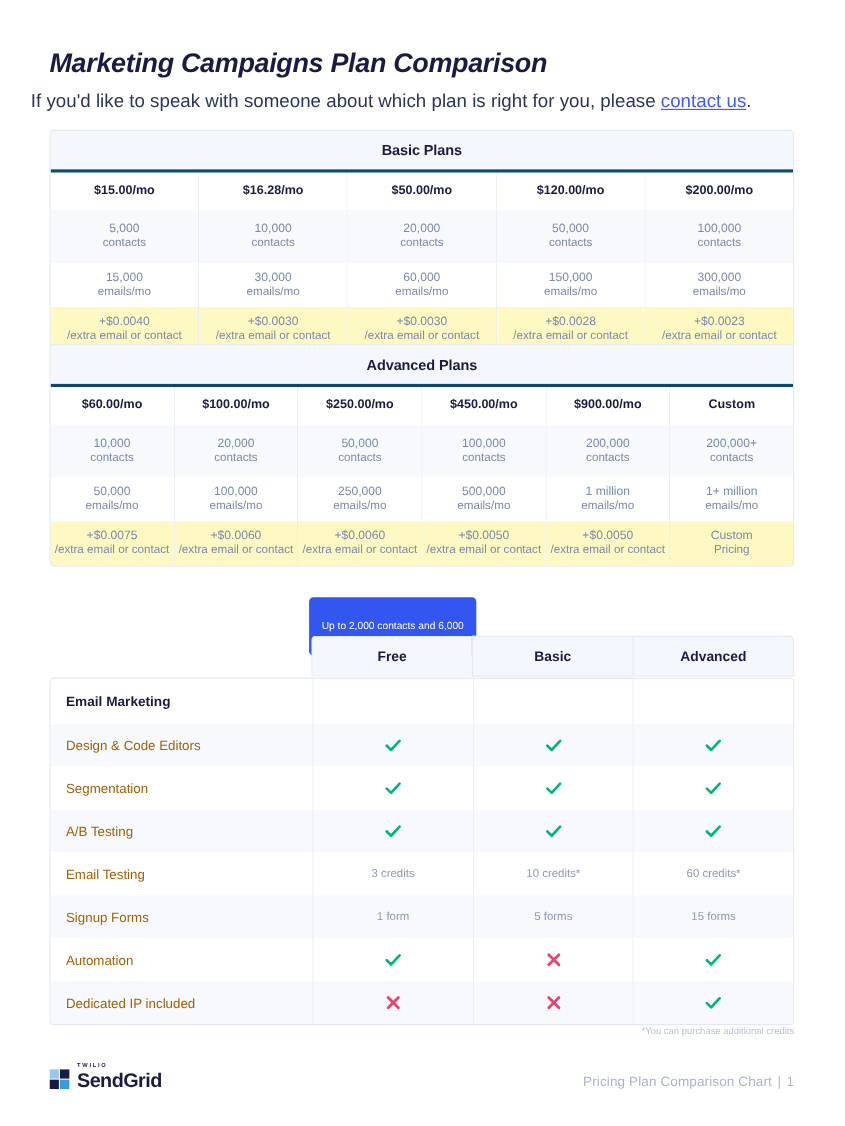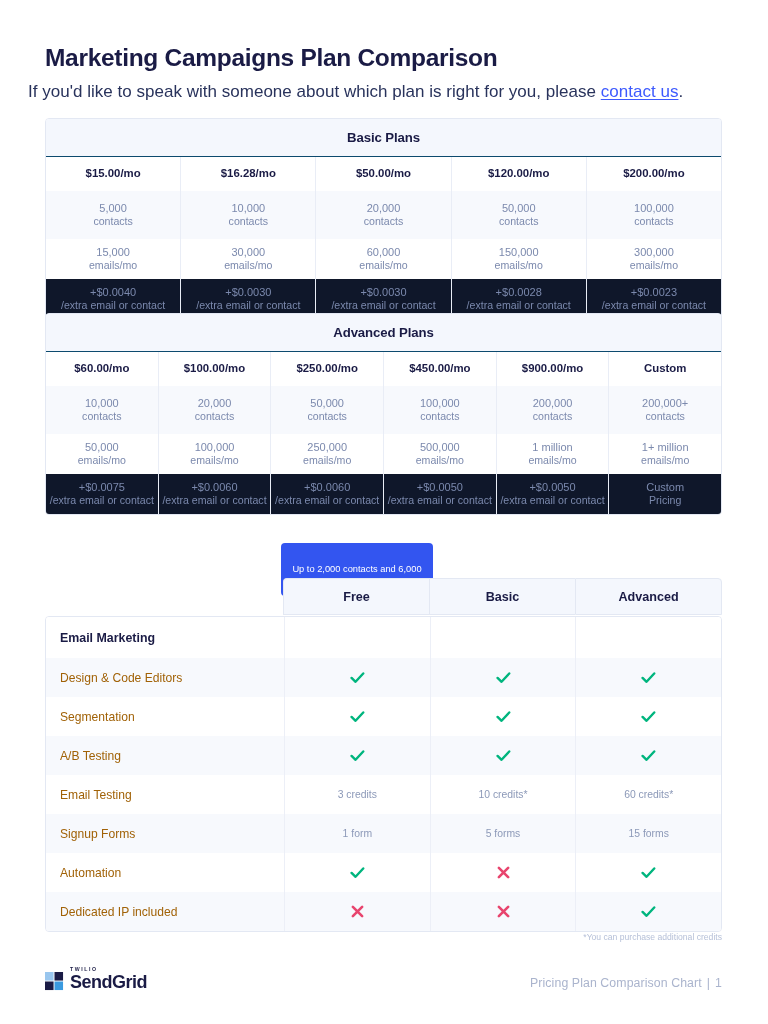--- a/index.html
+++ b/index.html
@@ -9,55 +9,56 @@
     font-family: "Liberation Sans", sans-serif;
     -webkit-font-smoothing: antialiased;
   }
   .page { position: relative; width: 768px; height: 1024px; padding: 0; overflow: hidden; }
 
   
   .page-title {
     position: absolute; left: 45px; top: 44px;
     font-size: 24.5px; font-weight: 700; letter-spacing: -0.3px;
     color: #1a1b45;
+    font-style: italic;
   }
   .subtitle {
     position: absolute; left: 28px; top: 82px;
     font-size: 17px; color: #29335c; letter-spacing: 0.02px;
   }
   .subtitle a {
     color: #3d5afe; text-decoration: underline; text-underline-offset: 2px;
   }
 
   
   .plan-table {
     position: absolute; left: 45px; width: 677px;
     border: 1px solid #e3e8f3; border-radius: 4px; overflow: hidden;
     background: #ffffff;
   }
   .plan-table.basic { top: 118px; }
   .plan-table.advanced { top: 313px; }
 
   .plan-caption {
     height: 38px; display: flex; align-items: center; justify-content: center;
-    background: #f4f7fd; border-bottom: 1px solid #0c4a6e;
+    background: #f4f7fd; border-bottom: 3px solid #0c4a6e;
     font-size: 13.2px; font-weight: 700; color: #1a1b45; letter-spacing: -0.1px;
   }
   .plan-grid { display: flex; width: 100%; }
   .plan-col { flex: 1 1 0; border-right: 1px solid #e9edf6; }
   .plan-col:last-child { border-right: none; }
 
   .pcell {
     display: flex; flex-direction: column; align-items: center; justify-content: center;
     text-align: center; line-height: 1.32;
   }
   .pcell.price { height: 34px; background: #ffffff; font-size: 11.4px; font-weight: 700; color: #1a1b45; }
   .pcell.r1 { height: 48px; background: #f7f9fd; font-size: 11px; color: #7b89ad; }
   .pcell.r2 { height: 40px; background: #ffffff; font-size: 11px; color: #7b89ad; }
-  .pcell.r3 { height: 40px; background: #0f172a; font-size: 11px; color: #7b89ad; }
+  .pcell.r3 { height: 40px; background: #fef9c3; font-size: 11px; color: #7b89ad; }
   .pcell .l2 { font-size: 10.6px; }
 
   
   .tooltip {
     position: absolute; left: 281px; top: 543px; width: 152px;
     background: #3355f0; border-radius: 4px;
     padding: 20px 8px 7px; text-align: center;
     font-size: 9.3px; color: #ffffff; line-height: 1.42;
   }
   .tooltip .tip-arrow {

